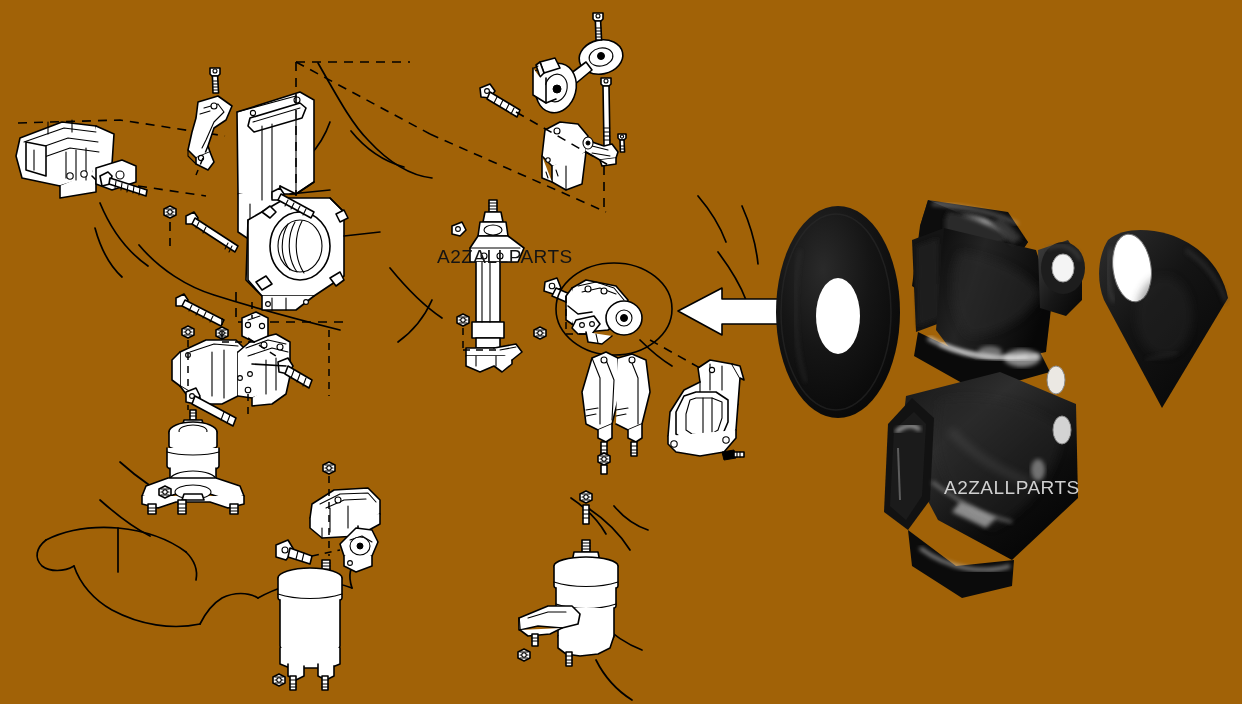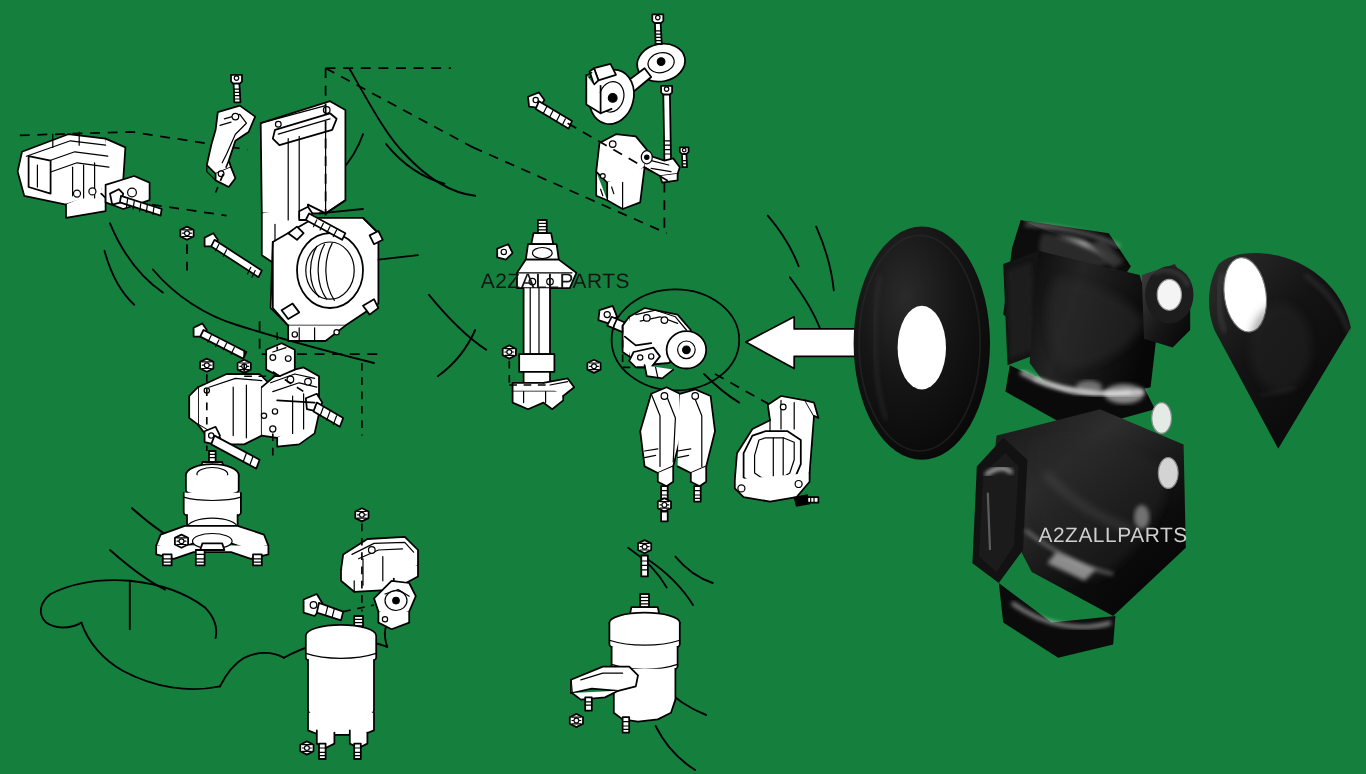--- a/index.html
+++ b/index.html
@@ -8,21 +8,21 @@
     padding: 0;
     background: #ffffff;
   }
   body {
     font-family: "Liberation Sans", sans-serif;
   }
   #stage {
     position: relative;
     width: 1242px;
     height: 704px;
-    background: #15803d;
+    background: #a16207;
     overflow: hidden;
   }
   #diagram-svg, #photo-svg {
     position: absolute;
     top: 0;
     left: 0;
   }
   #diagram-svg { width: 1242px; height: 704px; }
   .wm {
     position: absolute;

